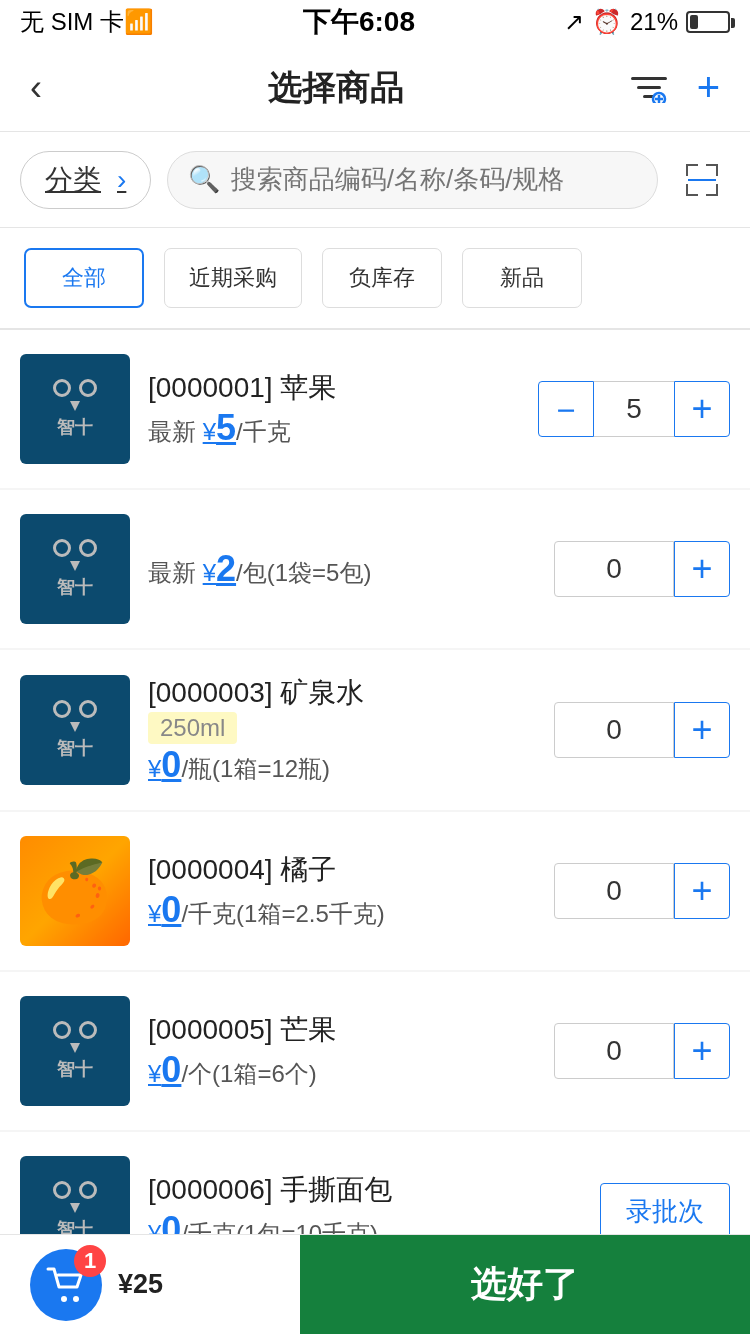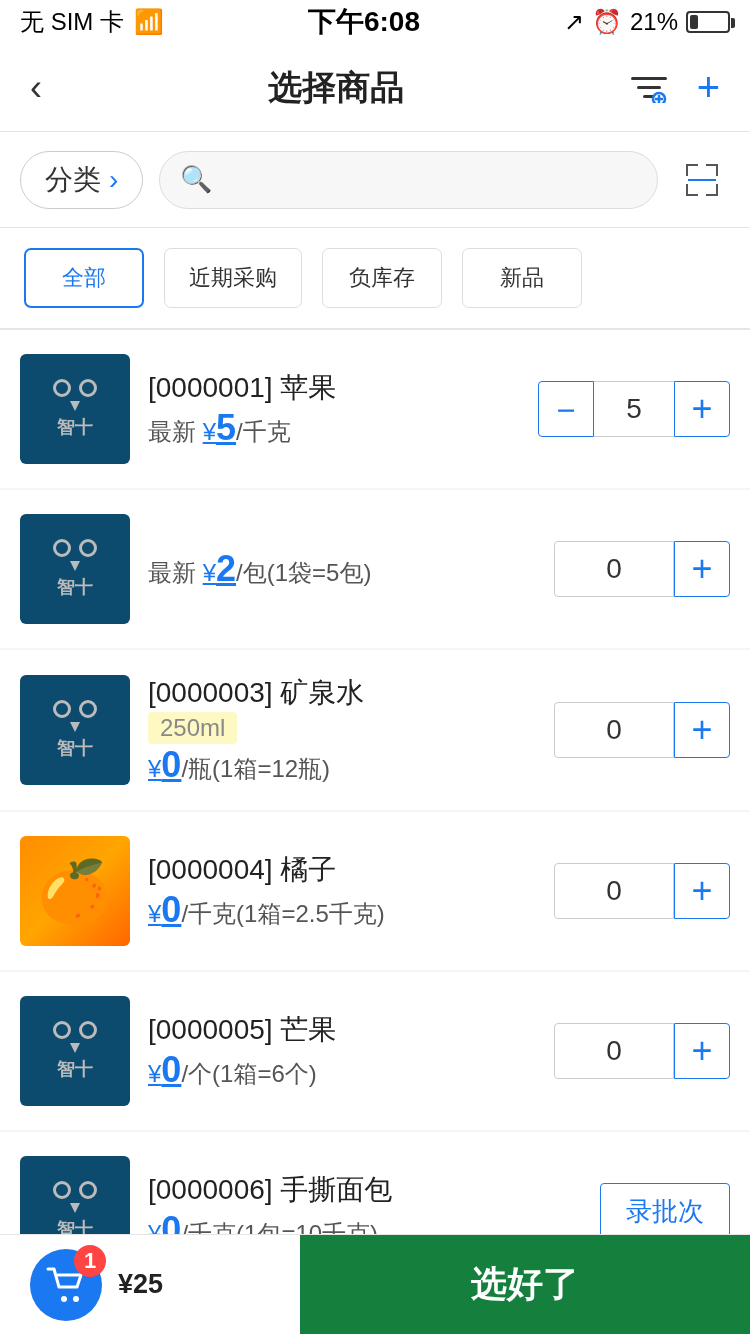--- a/index.html
+++ b/index.html
@@ -19,21 +19,21 @@
       width: 750px;
       height: 44px;
       background: #fff;
       display: flex;
       align-items: center;
       justify-content: space-between;
       padding: 0 20px;
       font-size: 24px;
       font-weight: 500;
     }
-    .status-left { display: flex; align-items: center; gap: 10px; }
+    .status-left { display: flex; align-items: center; }
     .status-center { font-size: 28px; font-weight: 600; }
     .status-right { display: flex; align-items: center; gap: 8px; font-size: 24px; }
     .battery-icon {
       width: 44px; height: 22px; border: 2px solid #333; border-radius: 4px;
       position: relative; display: inline-flex; align-items: center; padding: 2px;
     }
     .battery-icon::after {
       content: ''; position: absolute; right: -7px; top: 5px;
       width: 4px; height: 10px; background: #333; border-radius: 0 2px 2px 0;
     }
@@ -81,24 +81,25 @@
       gap: 16px;
       border-bottom: 1px solid #e5e5e5;
     }
     .category-btn {
       flex-shrink: 0;
       height: 58px;
       border: 1px solid #ccc;
       border-radius: 30px;
       padding: 0 24px;
       font-size: 28px;
-      display: flex; align-items: center; gap: 8px;
+      display: flex; align-items: center; gap: 16px;
       background: #fff;
       color: #333;
       cursor: pointer;
+      text-decoration: underline;
     }
     .search-box {
       flex: 1;
       height: 58px;
       border: 1px solid #ddd;
       border-radius: 30px;
       background: #f7f7f7;
       display: flex; align-items: center;
       padding: 0 20px;
       gap: 10px;
@@ -381,20 +382,21 @@
   </div>
 </div>
 
 <div class="filter-bar">
   <button class="category-btn">
     <span>分类</span>
     <span style="color:#1a78f0;">›</span>
   </button>
   <div class="search-box">
     <span style="color:#999;font-size:26px;">🔍</span>
+    <input type="text" placeholder="搜索商品编码/名称/条码/规格" style="">
   </div>
   <div class="scan-btn">
     <svg width="40" height="40" viewBox="0 0 40 40">
       <rect x="4" y="4" width="12" height="2" fill="#555"></rect>
       <rect x="4" y="4" width="2" height="12" fill="#555"></rect>
       <rect x="24" y="4" width="12" height="2" fill="#555"></rect>
       <rect x="34" y="4" width="2" height="12" fill="#555"></rect>
       <rect x="4" y="34" width="12" height="2" fill="#555"></rect>
       <rect x="4" y="24" width="2" height="12" fill="#555"></rect>
       <rect x="24" y="34" width="12" height="2" fill="#555"></rect>

